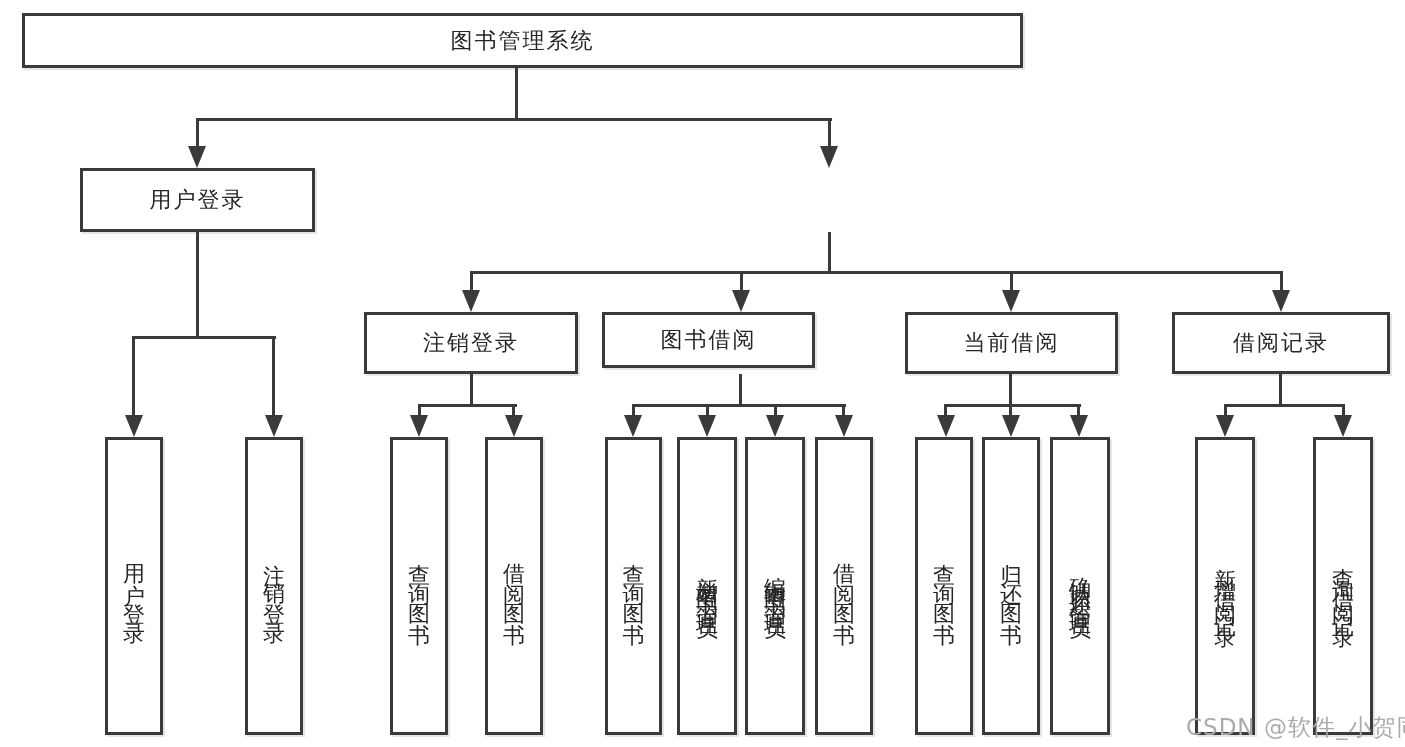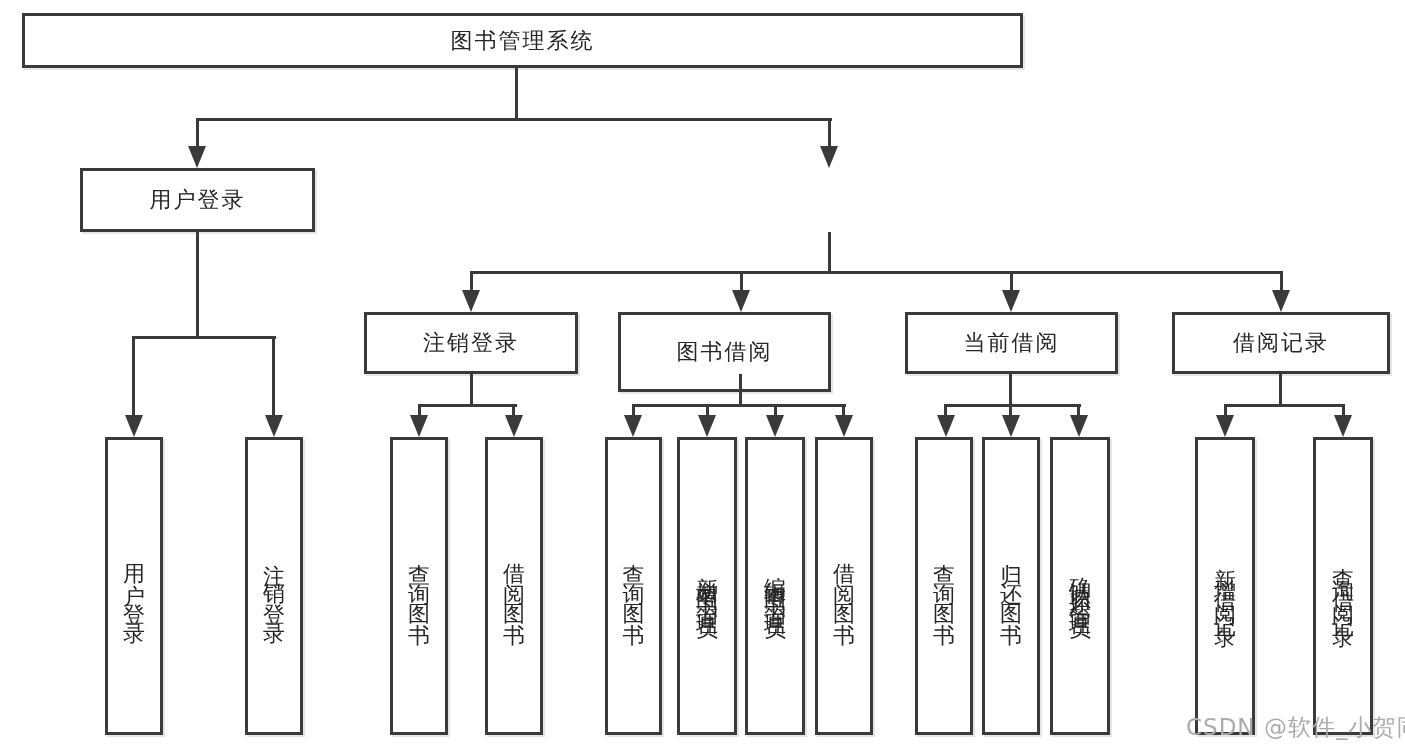--- a/index.html
+++ b/index.html
@@ -38,21 +38,21 @@
 </head>
 <body>
 
 <div id="canvas">
 
   <div class="box" style="left:22px;top:13px;width:1001px;height:55px;">图书管理系统</div>
 
   <div class="box" style="left:80px;top:168px;width:235px;height:64px;">用户登录</div>
 
   <div class="box" style="left:364px;top:312px;width:214px;height:62px;">注销登录</div>
-  <div class="box" style="left:618px;top:312px;width:213px;height:80px;">图书借阅</div>
+  <div class="box" style="left:602px;top:312px;width:213px;height:56px;">图书借阅</div>
   <div class="box" style="left:1172px;top:312px;width:218px;height:62px;">借阅记录</div>
   <div class="box" style="left:905px;top:312px;width:213px;height:62px;">当前借阅</div>
 
   <div class="box vbox" style="left:105px;top:437px;width:58px;height:298px;">
     <span class="vtext">用户登录</span>
     </div>
   <div class="box vbox" style="left:245px;top:437px;width:58px;height:298px;">
     <span class="vtext">注销登录</span>
     </div>
 

